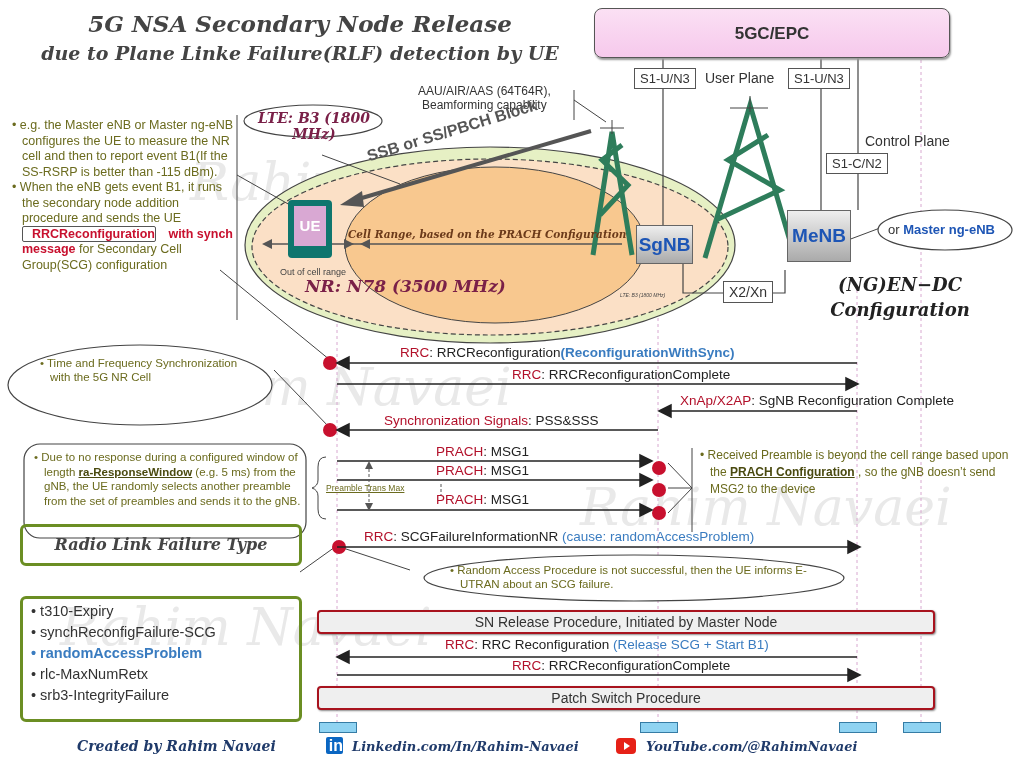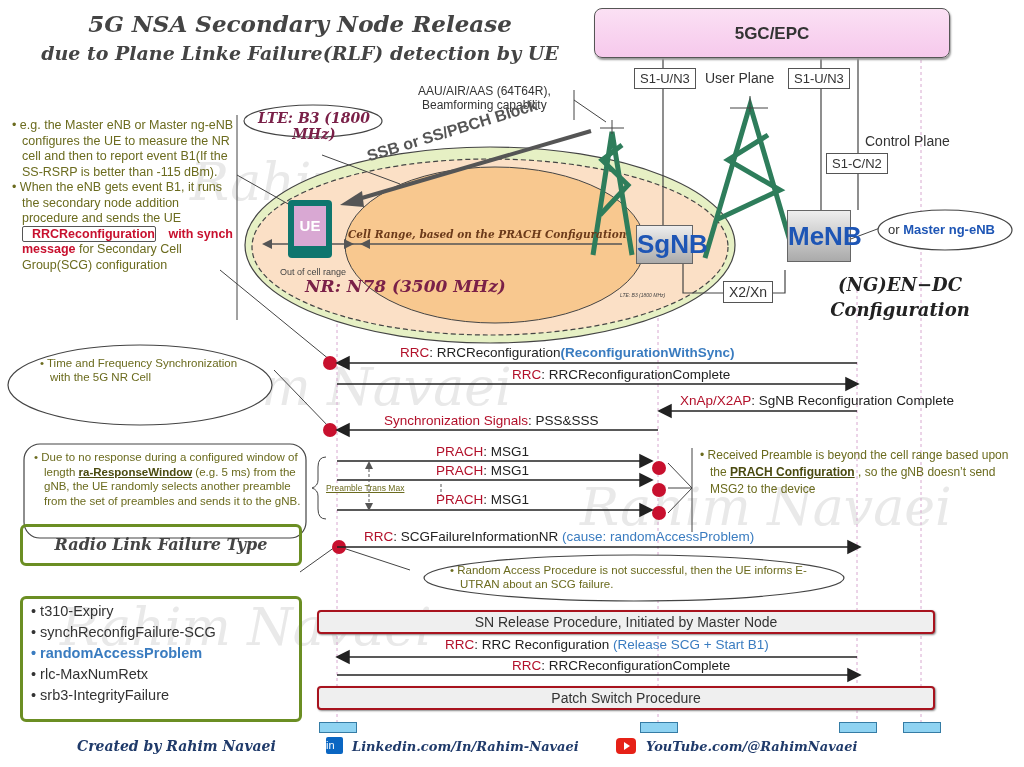--- a/index.html
+++ b/index.html
@@ -5,21 +5,21 @@
   html, body { margin:0; padding:0; background:#fff; }
   body { width:1024px; height:767px; position:relative; overflow:hidden; font-family:"Liberation Sans", sans-serif; }
   .abs { position:absolute; }
   .title1 { left:40px; top:10px; width:520px; text-align:center; font-family:"DejaVu Serif", serif; font-style:italic; font-weight:bold; font-size:23px; color:#444; }
   .title2 { left:20px; top:42px; width:560px; text-align:center; font-family:"DejaVu Serif", serif; font-style:italic; font-weight:bold; font-size:19px; color:#444; }
   .core { left:594px; top:8px; width:354px; height:48px; background:linear-gradient(#fbe0f4,#f6c9ec); border:1.5px solid #555; border-radius:8px; box-shadow:1px 2px 2px #999; text-align:center; line-height:50px; font-weight:bold; font-size:17px; color:#333; }
   .iface { border:1.2px solid #555; background:#fff; font-size:13px; color:#333; padding:2px 5px; }
   .lbl { font-size:14px; color:#333; }
   .note { font-size:12.5px; color:#6b6b1e; line-height:15.5px; }
   .note .red { color:#c8102e; font-weight:bold;padding-left:9px; }
-  .boxnode { background:linear-gradient(#eee,#aaa); border:1px solid #666; color:#1d55b5; font-weight:bold; font-size:26px; text-align:center; }
+  .boxnode { background:linear-gradient(#eee,#aaa); border:1px solid #666; color:#1d55b5; font-weight:bold; font-size:19px; text-align:center; }
   .msg { font-size:13.5px; color:#222; white-space:nowrap; }
   .msg .p { color:#b2102a; }
   .msg .b { color:#3a7cc0; }
   .procbox { border:2.5px solid #a8131e; border-radius:4px; background:#efefef; text-align:center; font-size:14px; color:#333; box-shadow:1px 1px 2px #888; }
   .rlftitle { left:20px; top:524px; width:276px; height:36px; border:3px solid #6b8e23; border-radius:6px; font-family:"DejaVu Serif", serif; font-style:italic; font-weight:bold; font-size:16px; color:#444; text-align:center; line-height:36px; }
   .rlflist { left:20px; top:596px; width:276px; height:120px; border:3px solid #6b8e23; border-radius:6px; font-size:14.5px; color:#333; }
   .rlflist div { margin:3px 0 0 8px; line-height:18px; }
   .footer { font-family:"DejaVu Serif", serif; font-style:italic; font-weight:bold; color:#1f3a6a; font-size:13px; }
   .lifeblock { width:36px; height:9px; background:#8fd3f2; border:1px solid #357ca5; top:722px; }
 </style>
@@ -208,18 +208,18 @@
   <div>• <span>rlc-MaxNumRetx</span></div>
   <div>• <span>srb3-IntegrityFailure</span></div>
 </div>
 
 <div class="abs lifeblock" style="left:319px"></div>
 <div class="abs lifeblock" style="left:640px"></div>
 <div class="abs lifeblock" style="left:839px"></div>
 <div class="abs lifeblock" style="left:903px"></div>
 
 <div class="abs footer" style="left:77px;top:738px;font-size:14px">Created by Rahim Navaei</div>
-<div class="abs" style="left:326px;top:737px;width:17px;height:17px;background:#0a66c2;color:#fff;font-weight:normal;font-size:11px;text-align:left;line-height:17px;border-radius:2px">in</div>
+<div class="abs" style="left:326px;top:737px;width:17px;height:17px;background:#0a66c2;color:#fff;font-weight:bold;font-size:16px;text-align:right;line-height:17px;border-radius:2px">in</div>
 <div class="abs footer" style="left:352px;top:739px">Linkedin.com/In/Rahim-Navaei</div>
 <div class="abs" style="left:616px;top:738px;width:20px;height:16px;background:#e62117;border-radius:4px">
     <div style="margin:4px 0 0 8px;width:0;height:0;border-left:6px solid #fff;border-top:4px solid transparent;border-bottom:4px solid transparent"></div>
   </div>
 <div class="abs footer" style="left:646px;top:739px">YouTube.com/@RahimNavaei</div>
 
 </body></html>

